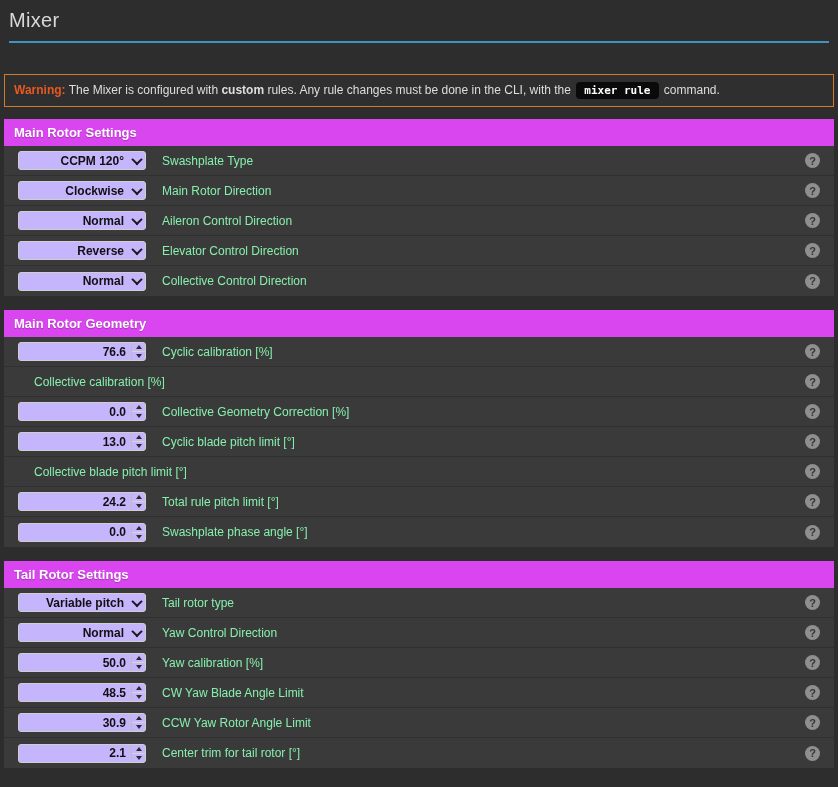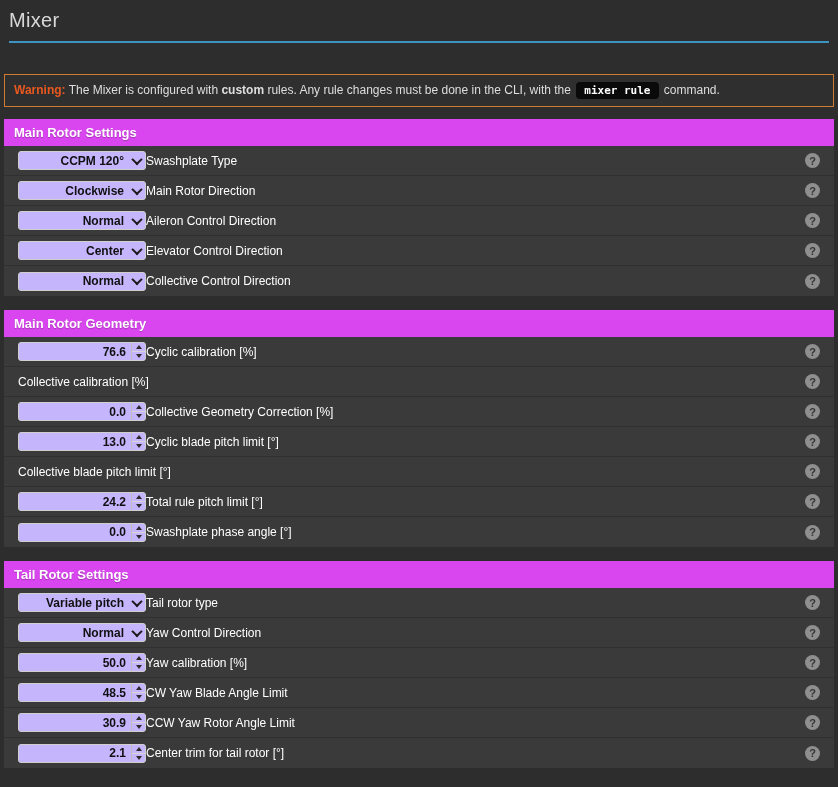--- a/index.html
+++ b/index.html
@@ -133,22 +133,23 @@
     border-bottom: 4px solid #2a2a2a;
   }
   .tri-down {
     width: 0; height: 0;
     border-left: 3px solid transparent;
     border-right: 3px solid transparent;
     border-top: 4px solid #2a2a2a;
   }
 
   .row-label {
+    margin-left: 16px;
     font-size: 12px;
-    color: #ffffff;
+    color: #86efac;
   }
 
   .help {
     margin-left: auto;
     width: 15px;
     height: 15px;
     border-radius: 50%;
     background: #8f8f8f;
     color: #353535;
     font-size: 11px;
@@ -198,21 +199,21 @@
       <div class="control select">
         <span class="ctl-value">Normal</span>
         <span class="chev"></span>
       </div>
       <span class="row-label">Aileron Control Direction</span>
       <span class="help">?</span>
     </div>
 
     <div class="row">
       <div class="control select">
-        <span class="ctl-value">Center</span>
+        <span class="ctl-value">Reverse</span>
         <span class="chev"></span>
       </div>
       <span class="row-label">Elevator Control Direction</span>
       <span class="help">?</span>
     </div>
 
     <div class="row">
       <div class="control select">
         <span class="ctl-value">Normal</span>
         <span class="chev"></span>

